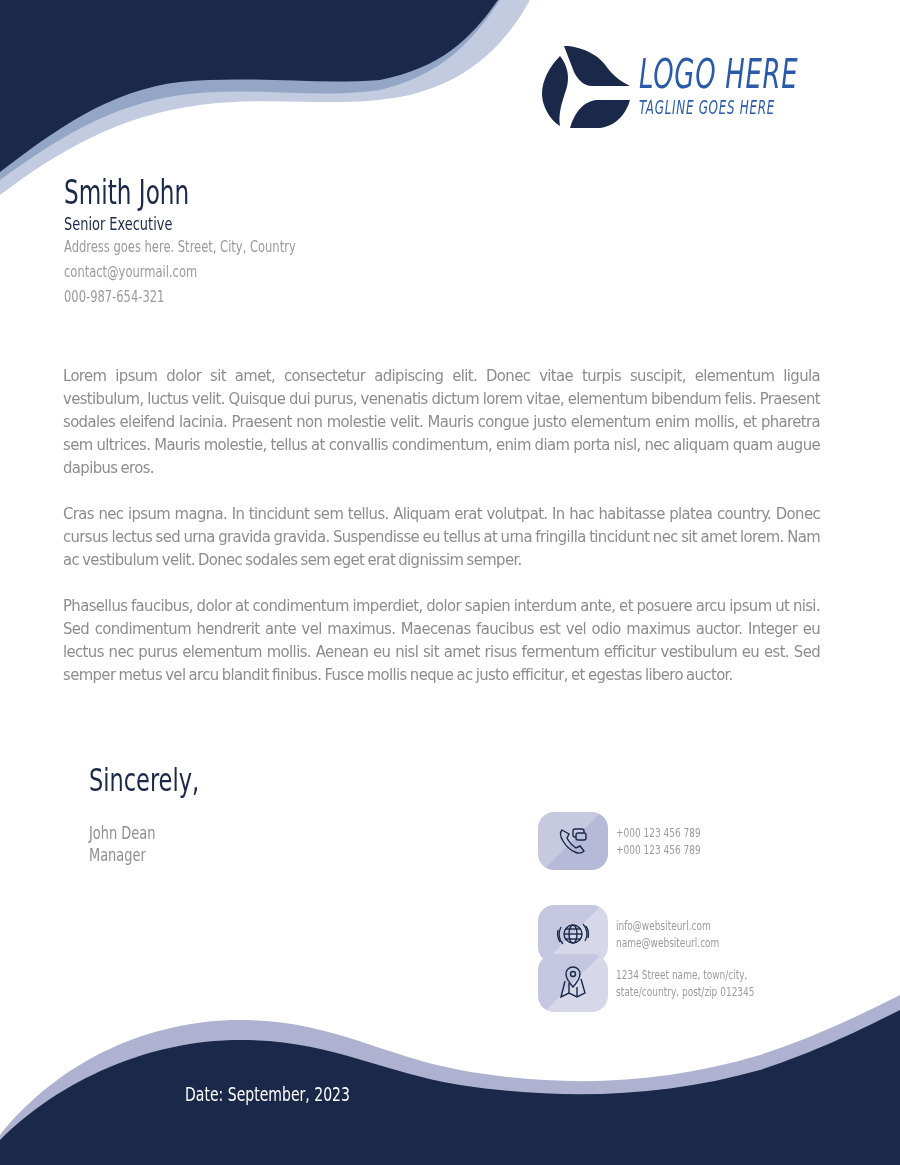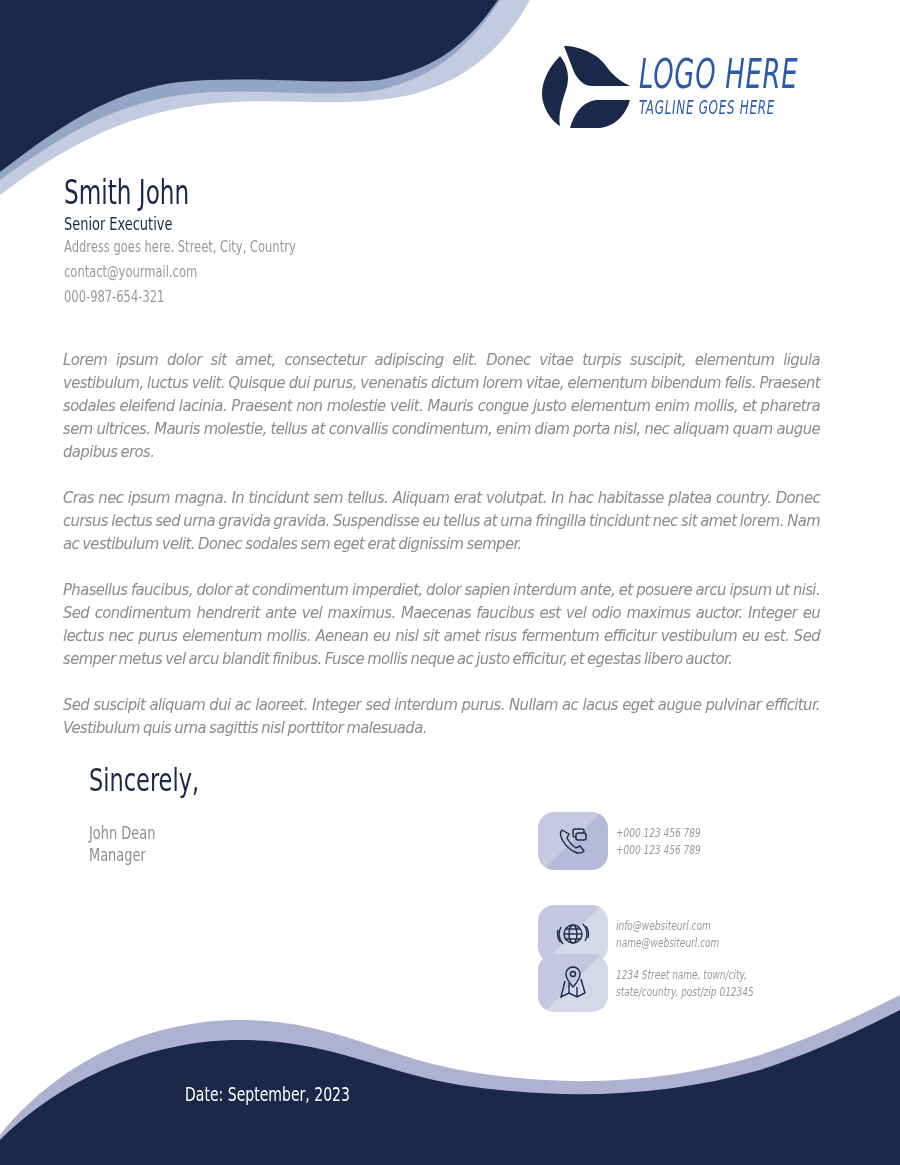--- a/index.html
+++ b/index.html
@@ -35,40 +35,40 @@
     .sender-title {
       margin-top: 4px; font-size: 18px; color: #1a2949;
       transform: scaleX(0.80); transform-origin: left top; white-space: nowrap;
     }
     .sender-line {
       font-size: 16px; color: #9a9a9a; line-height: 25px;
       transform: scaleX(0.80); transform-origin: left top; white-space: nowrap;
     }
 
     
-    .body-text { left: 63px; top: 348px; width: 757px; font-style: italic; }
+    .body-text { left: 63px; top: 364px; width: 757px; }
     .para {
       font-size: 16.5px; color: #8c8c8c; line-height: 23px;
       text-align: justify; margin: 0 0 23px 0;
       letter-spacing: -0.6px; word-spacing: -1px;
     }
 
     
     .closing { left: 63px; top: 764px; margin-left: 26px; }
     .closing-word {
       font-size: 32px; color: #1a2949; line-height: 1;
       transform: scaleX(0.78); transform-origin: left top; white-space: nowrap;
     }
     .signer {
       margin-top: 26px; font-size: 18px; color: #8f8f8f; line-height: 22px;
       transform: scaleX(0.80); transform-origin: left top; white-space: nowrap;
     }
 
     
-    .contact-row { left: 538px; width: 320px; height: 58px; font-style: italic; }
+    .contact-row { left: 538px; width: 320px; height: 58px; }
     .icon-box {
       position: absolute; left: 0; top: 0; width: 70px; height: 58px;
       border-radius: 16px;
       background: linear-gradient(135deg, #c6c9e0 0%, #c6c9e0 50%, #b6bad8 50%, #b6bad8 100%);
       display: flex; align-items: center; justify-content: center;
     }
     .icon-box.light {
       background: linear-gradient(135deg, #c4c7df 0%, #c4c7df 50%, #d6d8ea 50%, #d6d8ea 100%);
     }
     .contact-text {
@@ -112,21 +112,20 @@
   <div class="sender-title">Senior Executive</div>
   <div class="sender-line">Address goes here. Street, City, Country</div>
   <div class="sender-line">contact@yourmail.com</div>
   <div class="sender-line">000-987-654-321</div>
 </div>
 
 <div class="abs body-text">
   <p class="para">Lorem ipsum dolor sit amet, consectetur adipiscing elit. Donec vitae turpis suscipit, elementum ligula vestibulum, luctus velit. Quisque dui purus, venenatis dictum lorem vitae, elementum bibendum felis. Praesent sodales eleifend lacinia. Praesent non molestie velit. Mauris congue justo elementum enim mollis, et pharetra sem ultrices. Mauris molestie, tellus at convallis condimentum, enim diam porta nisl, nec aliquam quam augue dapibus eros.</p>
   <p class="para">Cras nec ipsum magna. In tincidunt sem tellus. Aliquam erat volutpat. In hac habitasse platea country. Donec cursus lectus sed urna gravida gravida. Suspendisse eu tellus at urna fringilla tincidunt nec sit amet lorem. Nam ac vestibulum velit. Donec sodales sem eget erat dignissim semper.</p>
   <p class="para">Phasellus faucibus, dolor at condimentum imperdiet, dolor sapien interdum ante, et posuere arcu ipsum ut nisi. Sed condimentum hendrerit ante vel maximus. Maecenas faucibus est vel odio maximus auctor. Integer eu lectus nec purus elementum mollis. Aenean eu nisl sit amet risus fermentum efficitur vestibulum eu est. Sed semper metus vel arcu blandit finibus. Fusce mollis neque ac justo efficitur, et egestas libero auctor.</p>
-  <p class="para">Sed suscipit aliquam dui ac laoreet. Integer sed interdum purus. Nullam ac lacus eget augue pulvinar efficitur. Vestibulum quis urna sagittis nisl porttitor malesuada.</p>
 </div>
 
 <div class="abs closing">
   <div class="closing-word">Sincerely,</div>
   <div class="signer">
     <div>John Dean</div>
     <div>Manager</div>
   </div>
 </div>
 

